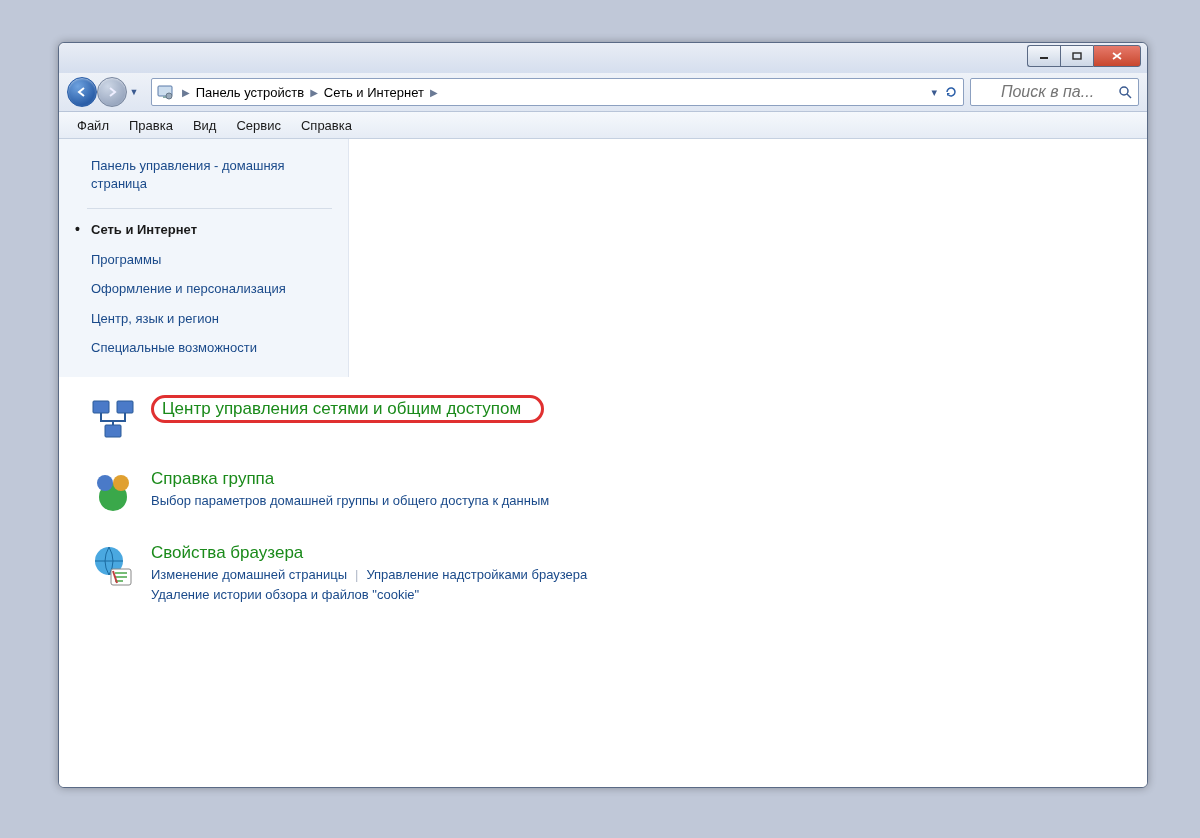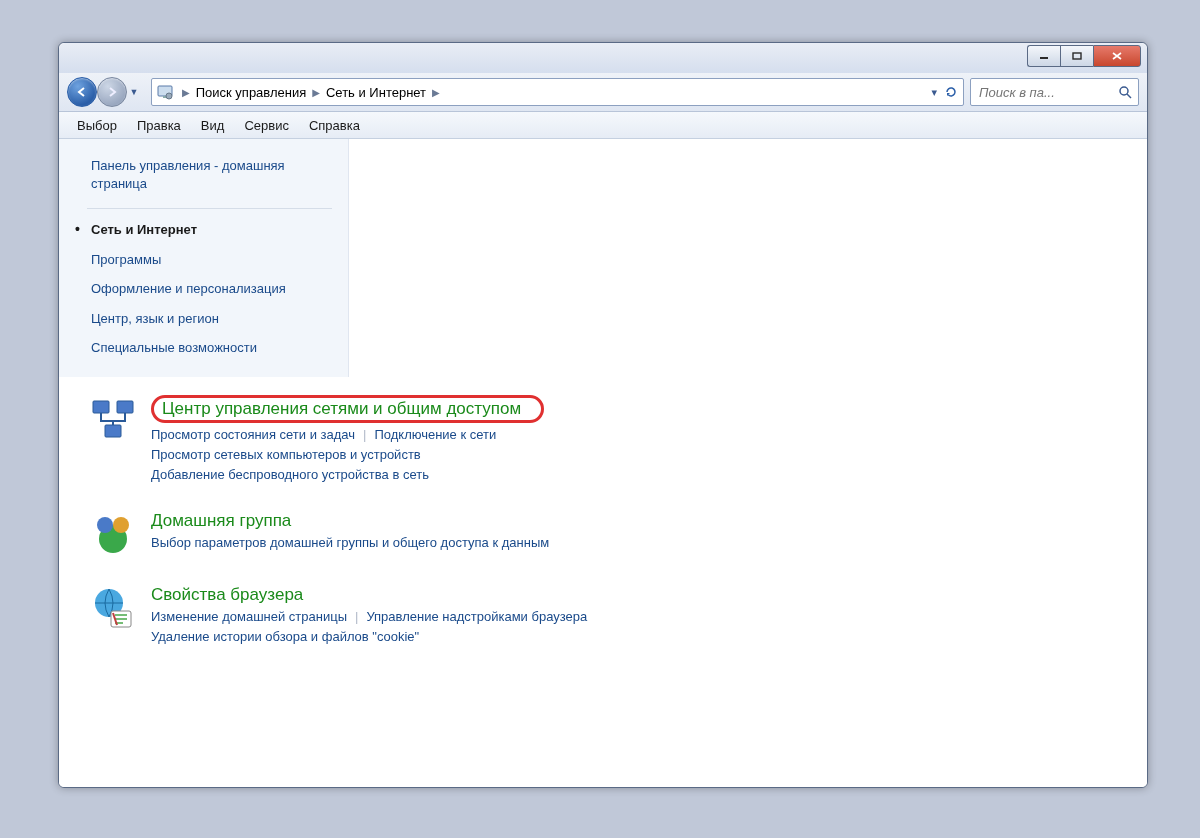--- a/index.html
+++ b/index.html
@@ -15,21 +15,21 @@
 .nav-circle{width:28px;height:28px;border-radius:50%;background:radial-gradient(circle at 35% 30%,#6fa3e0,#2a5ea8 70%);border:1px solid #2a5ea8;display:flex;align-items:center;justify-content:center;color:#fff;font-size:15px;box-shadow:inset 0 1px 2px rgba(255,255,255,0.5);}
 .nav-circle.fwd{background:radial-gradient(circle at 35% 30%,#cdd7e6,#9aa8c0 70%);border:1px solid #7a88a0;color:#e0e6f0;}
 .nav-dd{width:14px;height:28px;display:flex;align-items:center;justify-content:center;color:#3a5a90;font-size:9px;}
 .addrbar{flex:1;height:26px;background:#fff;border:1px solid #8ca0c0;border-radius:2px;display:flex;align-items:center;padding:0 4px;margin-right:6px;}
 .addr-icon{width:18px;height:18px;margin-right:6px;position:relative;}
 .crumb{color:#000;padding:0 4px;}
 .crumb-sep{color:#6a7a95;font-size:10px;padding:0 2px;}
 .addr-end{margin-left:auto;display:flex;align-items:center;gap:6px;}
 .addr-end span{color:#3a5a90;font-size:11px;}
 .searchbox{width:155px;height:26px;background:#fff;border:1px solid #8ca0c0;border-radius:2px;display:flex;align-items:center;padding:0 6px;}
-.searchbox input{border:none;outline:none;font-style:italic;color:#8b5cf6;width:100%;font-family:inherit;font-size:13px;}
+.searchbox input{border:none;outline:none;font-style:italic;color:#8b5cf6;width:100%;font-family:inherit;font-size:16px;text-align:center;}
 .search-icon{color:#3a5a90;font-size:14px;}
 .menubar{height:26px;background:linear-gradient(#f5f8fc,#e6ecf5);border-bottom:1px solid #c5d0e0;display:flex;align-items:center;padding:0 8px;}
 .menubar .mitem{padding:2px 10px;color:#1a1a1a;}
 .body{display:flex;height:calc(100% - 94px);flex-direction:column;}
 .sidebar{width:275px;background:#f2f6fb;padding:14px 4px 14px 10px;border-right:1px solid #e0e6f0;}
 .sidehome{color:#1a4a8a;font-size:13px;padding:4px 10px 12px 22px;line-height:1.35;}
 .sideitem{color:#1a4a8a;font-size:13px;padding:6px 10px 6px 22px;line-height:1.35;cursor:pointer;}
 .sideitem.active{font-weight:bold;color:#1a1a1a;position:relative;}
 .sideitem.active::before{content:"•";position:absolute;left:6px;top:5px;color:#1a1a1a;font-size:14px;}
 .hrline{height:1px;background:#d5dde8;margin:4px 12px 6px 18px;}
@@ -84,21 +84,21 @@
     </div>
     <div class="addrbar">
       <span class="addr-icon">
         <svg width="18" height="18">
             <rect x="2" y="3" width="14" height="10" rx="1" fill="#cde" stroke="#5a7aa8"></rect>
             <rect x="7" y="13" width="4" height="2" fill="#8aa"></rect>
             <circle cx="13" cy="13" r="3" fill="#9ab" stroke="#678"></circle>
           </svg>
       </span>
       <span class="crumb-sep">▶</span>
-      <span class="crumb">Поиск управления</span>
+      <span class="crumb">Панель устройств</span>
       <span class="crumb-sep">▶</span>
       <span class="crumb">Сеть и Интернет</span>
       <span class="crumb-sep">▶</span>
       <div class="addr-end">
         <span>▾</span>
         <span>
           <svg width="16" height="16">
               <path d="M4 8a4 4 0 1 1 1.2 2.8" fill="none" stroke="#2a5ea8" stroke-width="1.5"></path>
               <path d="M4 12 L4 9 L7 9 Z" fill="#2a5ea8"></path>
             </svg>
@@ -110,21 +110,21 @@
       <span class="search-icon">
         <svg width="14" height="14">
             <circle cx="6" cy="6" r="4" fill="none" stroke="#3a5a90" stroke-width="1.5"></circle>
             <line x1="9" y1="9" x2="13" y2="13" stroke="#3a5a90" stroke-width="1.5"></line>
           </svg>
       </span>
     </div>
   </div>
 
   <div class="menubar">
-    <div class="mitem">Выбор</div>
+    <div class="mitem">Файл</div>
     <div class="mitem">Правка</div>
     <div class="mitem">Вид</div>
     <div class="mitem">Сервис</div>
     <div class="mitem">Справка</div>
   </div>
 
   <div class="body">
     <div class="sidebar">
       <div class="sidehome">Панель управления - домашняя страница</div>
       <div class="hrline"></div>
@@ -139,35 +139,31 @@
     <div class="content" id="content-area">
         <div class="catrow">
           <div class="caticon">
             <svg width="48" height="48">
               <rect x="4" y="6" width="16" height="12" rx="1" fill="#4a7ac8" stroke="#2a5a98"></rect>
               <rect x="28" y="6" width="16" height="12" rx="1" fill="#4a7ac8" stroke="#2a5a98"></rect>
               <rect x="16" y="30" width="16" height="12" rx="1" fill="#4a7ac8" stroke="#2a5a98"></rect>
               <path d="M12 18 L12 26 L36 26 L36 18 M24 26 L24 30" stroke="#2a5a98" stroke-width="2" fill="none"></path>
             </svg>
           </div>
-          <div class="cattext"><a class="cattitle highlight">Центр управления сетями и общим доступом</a><div class="sublinks">
-              <div><span class="sublink">Просмотр состояния сети и задач</span><span class="sep">|</span><span class="sublink">Подключение к сети</span></div>
-              <div><span class="sublink">Просмотр сетевых компьютеров и устройств</span></div>
-              <div><span class="sublink">Добавление беспроводного устройства в сеть</span></div>
-            </div></div>
+          <div class="cattext"><a class="cattitle highlight">Центр управления сетями и общим доступом</a></div>
         </div>
         <div class="catrow">
           <div class="caticon">
             <svg width="48" height="48">
               <circle cx="24" cy="28" r="14" fill="#3aa84a"></circle>
               <circle cx="16" cy="14" r="8" fill="#4a7ac8"></circle>
               <circle cx="32" cy="14" r="8" fill="#e0a030"></circle>
             </svg>
           </div>
-          <div class="cattext"><a class="cattitle">Домашняя группа</a><div class="sublinks">
+          <div class="cattext"><a class="cattitle">Справка группа</a><div class="sublinks">
               <div><span class="sublink">Выбор параметров домашней группы и общего доступа к данным</span></div>
             </div></div>
         </div>
         <div class="catrow">
           <div class="caticon">
             <svg width="48" height="48">
               <circle cx="20" cy="18" r="14" fill="#4aa8e0"></circle>
               <path d="M20 4 Q28 18 20 32 Q12 18 20 4 M6 18 L34 18" stroke="#1a6aa0" fill="none"></path>
               <rect x="22" y="26" width="20" height="16" rx="2" fill="#fff" stroke="#888"></rect>
               <path d="M26 30 L38 30 M26 34 L38 34 M26 38 L34 38" stroke="#4aa84a" stroke-width="1.5"></path>

